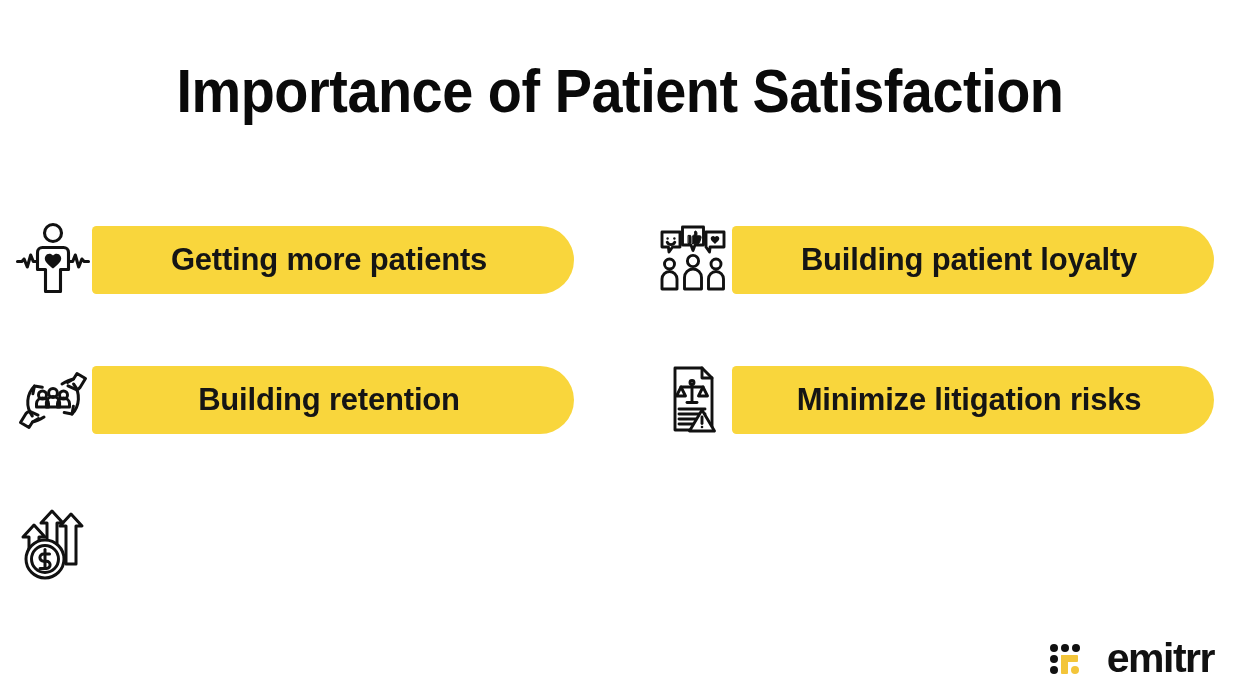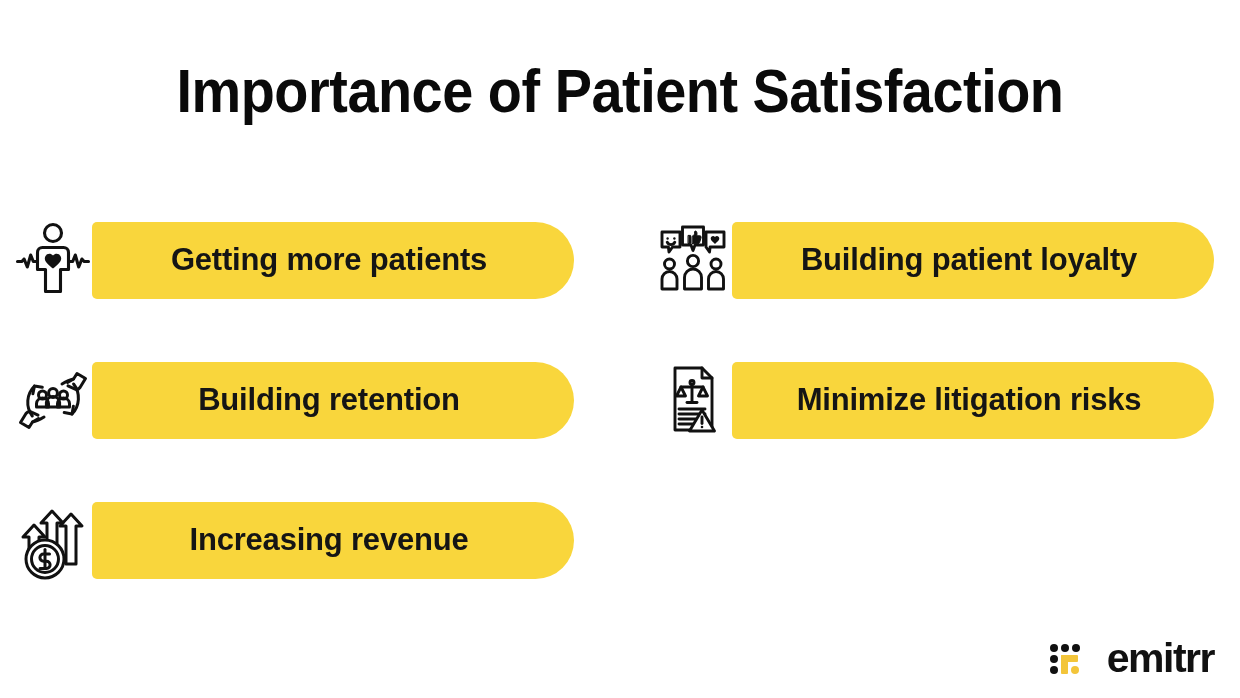--- a/index.html
+++ b/index.html
@@ -68,21 +68,21 @@
     min-width: 78px;
     height: 96px;
     display: flex;
     align-items: center;
     justify-content: center;
   }
   .icon-cell svg { display: block; }
 
   .pill {
     position: relative;
-    height: 77px;
+    height: 68px;
     flex: 1 1 auto;
     background: #F9D63C;
     border-radius: 6px 46px 46px 6px;
     display: flex;
     align-items: center;
     justify-content: center;
     padding: 0 26px 0 18px;
     box-sizing: border-box;
   }
   .pill-label {
@@ -210,23 +210,20 @@
           <path d="M32 56 v-31 h-6 l11 -12 l11 12 h-6 v31 z"></path>
 
           <path d="M51 66 v-38 h-6 l11 -12 l11 12 h-6 v38 z"></path>
 
           <circle cx="30" cy="61" r="19" fill="#ffffff"></circle>
           <circle cx="30" cy="61" r="13.5"></circle>
           <path d="M30 51.5 v19"></path>
           <path d="M34.5 56 h-6 a3.6 3.6 0 0 0 0 7.2 h3 a3.6 3.6 0 0 1 0 7.2 h-6.5"></path>
         </svg>
       </div>
-      <div class="pill">
-        <span class="pill-label">Increasing revenue</span>
-      </div>
     </div>
   </div>
 
   <div class="column right">
 
     <div class="row r0">
       <div class="icon-cell">
         <svg width="76" height="80" viewBox="0 0 76 80" fill="none" stroke="#111111" stroke-width="2.9" stroke-linecap="round" stroke-linejoin="round">
 
           <path d="M7 12 h18 v15 h-7.5 l-3.5 5 l-0.6 -5 H7 z"></path>

